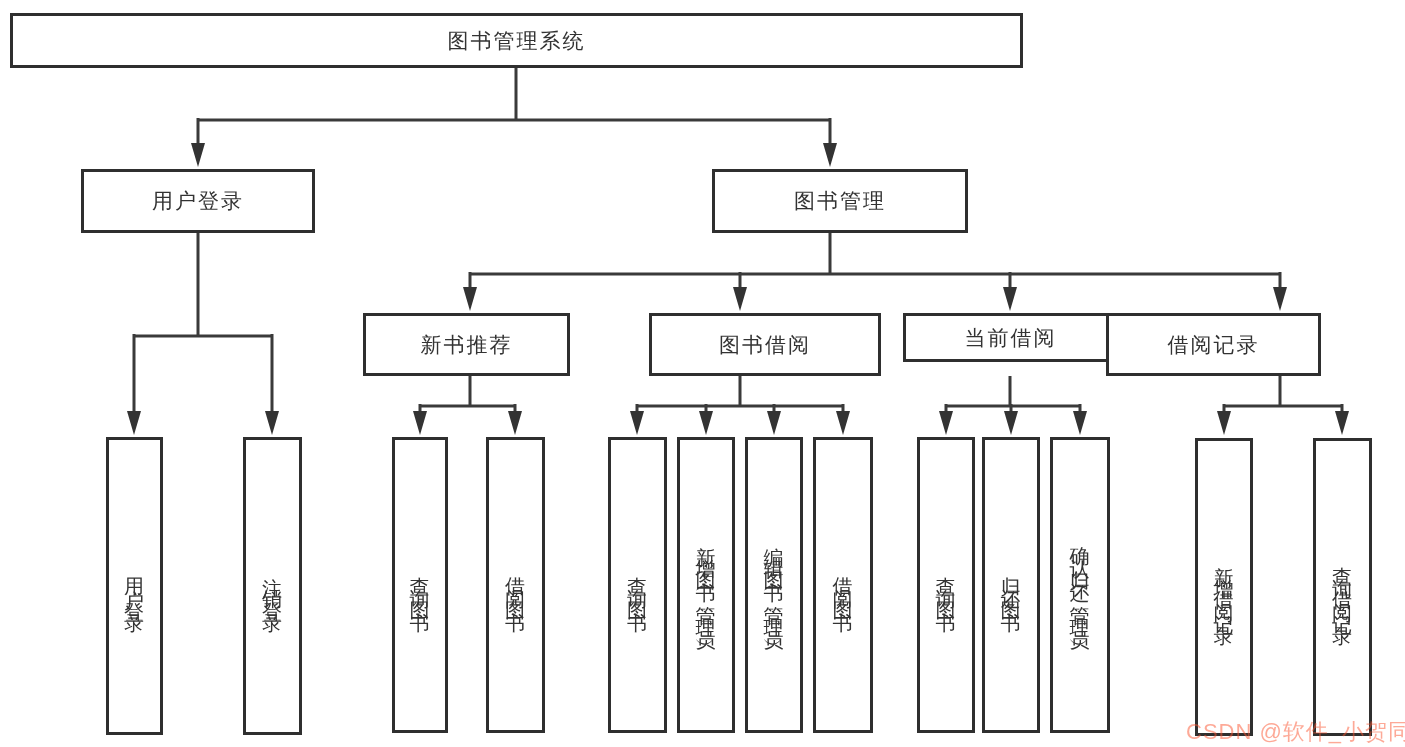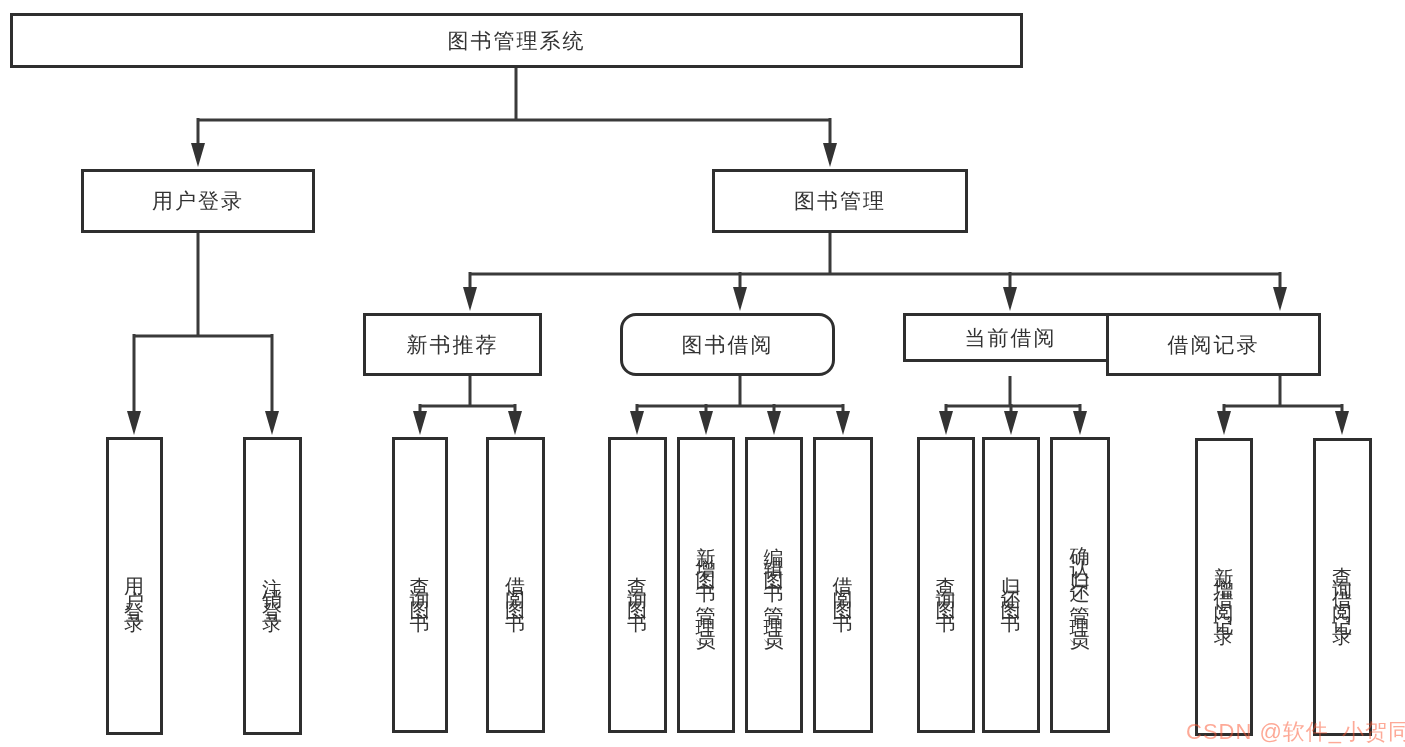--- a/index.html
+++ b/index.html
@@ -83,22 +83,22 @@
       <polygon points="1217,411 1231,411 1224,435"></polygon>
       <polygon points="1335,411 1349,411 1342,435"></polygon>
     </g>
   </svg>
 
   <div class="box h-box" style="left:10px; top:13px; width:1013px; height:55px;">图书管理系统</div>
 
   <div class="box h-box" style="left:81px; top:169px; width:234px; height:64px;">用户登录</div>
   <div class="box h-box" style="left:712px; top:169px; width:256px; height:64px;">图书管理</div>
 
-  <div class="box h-box" style="left:363px; top:313px; width:179px; height:63px;">新书推荐</div>
-  <div class="box h-box" style="left:620px; top:313px; width:215px; height:63px;border-radius:16px;">图书借阅</div>
+  <div class="box h-box" style="left:363px; top:313px; width:207px; height:63px;">新书推荐</div>
+  <div class="box h-box" style="left:649px; top:313px; width:232px; height:63px;">图书借阅</div>
   <div class="box h-box" style="left:903px; top:313px; width:215px; height:49px;">当前借阅</div>
   <div class="box h-box" style="left:1106px; top:313px; width:215px; height:63px;">借阅记录</div>
 
   <div class="box v-box" style="left:106px; top:437px; width:57px; height:298px;">用户登录</div>
   <div class="box v-box" style="left:243px; top:437px; width:59px; height:298px;">注销登录</div>
 
   <div class="box v-box" style="left:392px; top:437px; width:56px; height:296px;">查询图书</div>
   <div class="box v-box" style="left:486px; top:437px; width:59px; height:296px;">借阅图书</div>
 
   <div class="box v-box" style="left:608px; top:437px; width:59px; height:296px;">查询图书</div>

